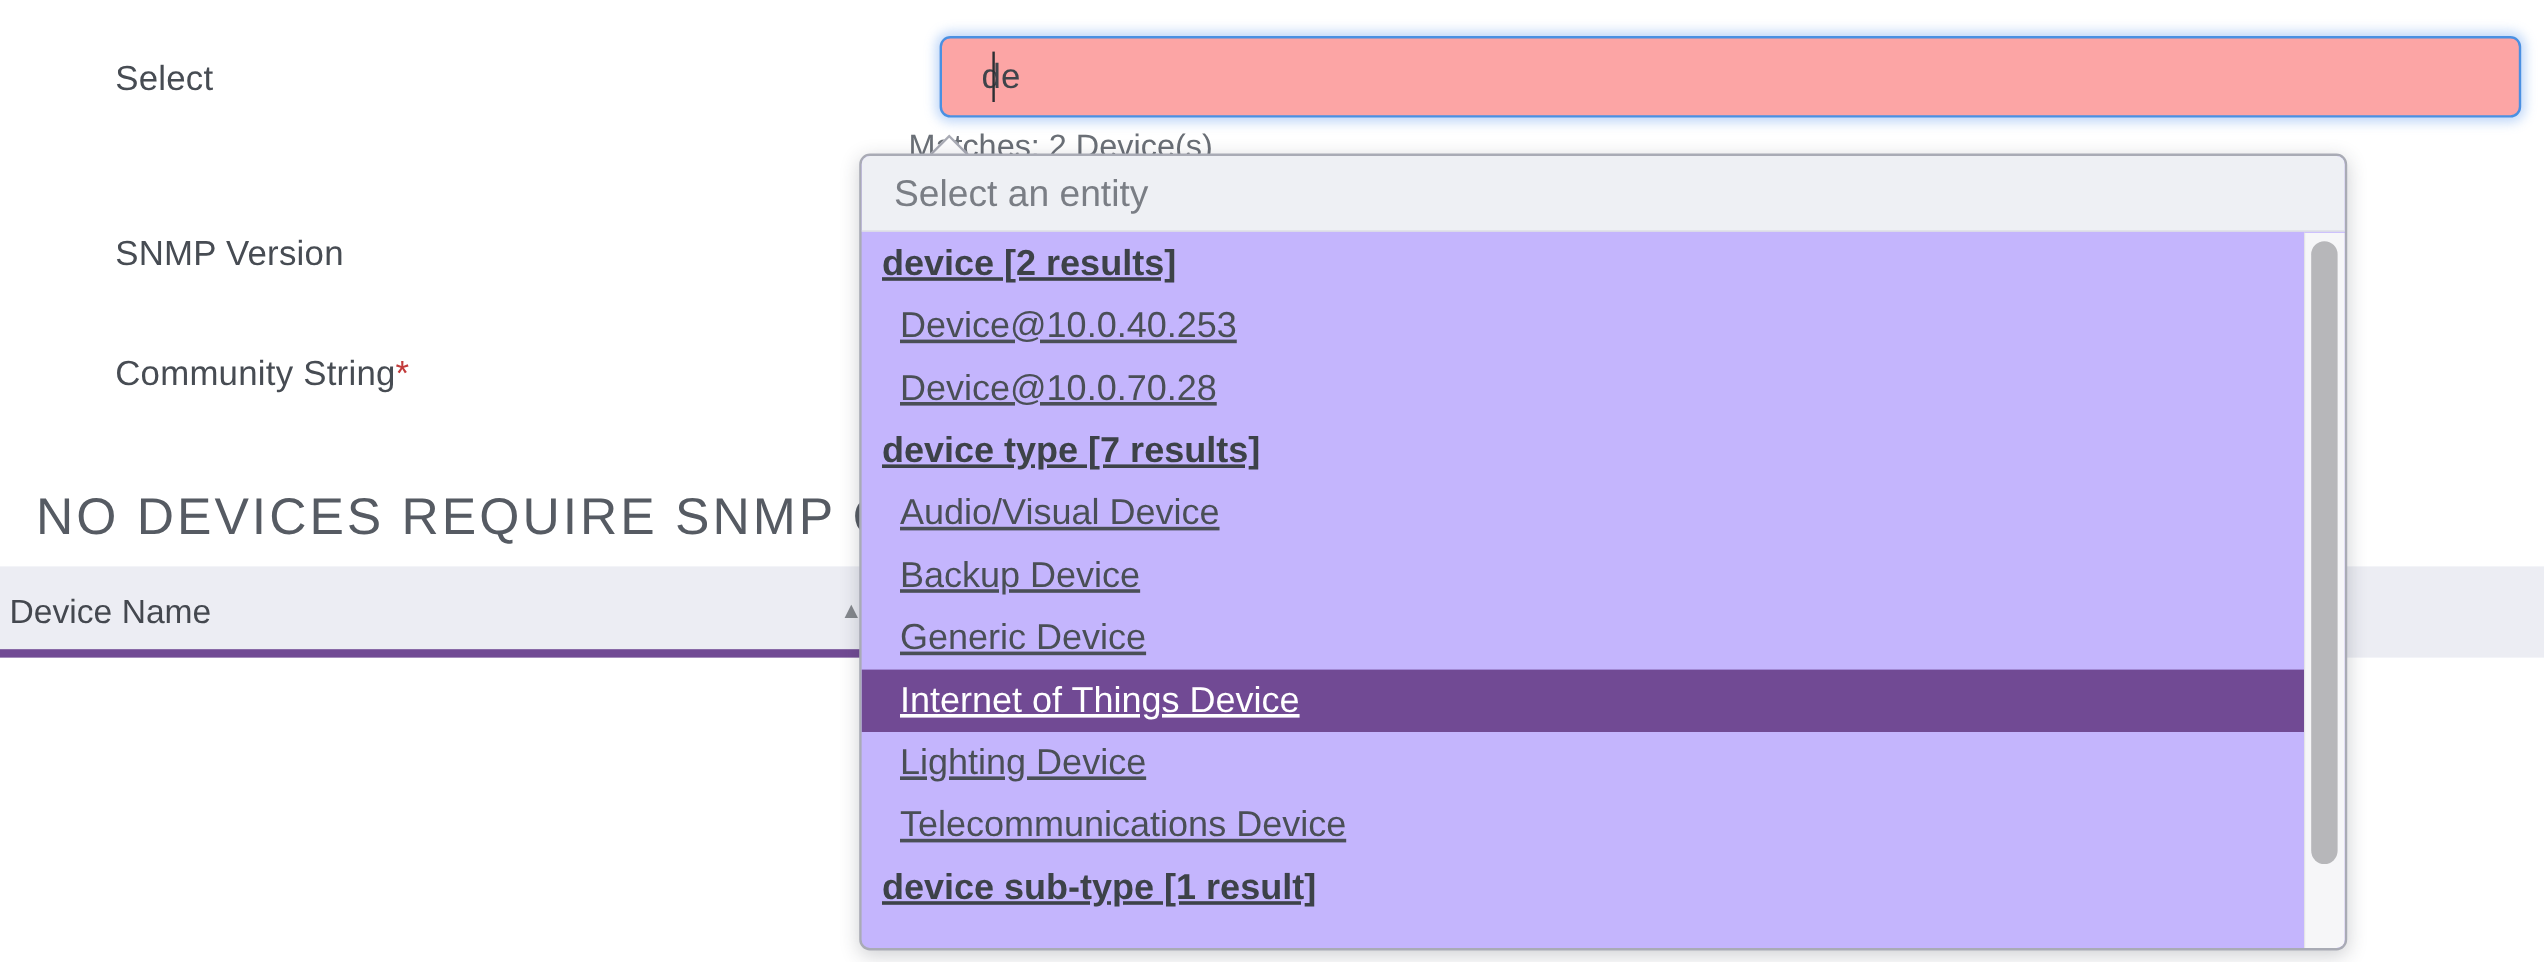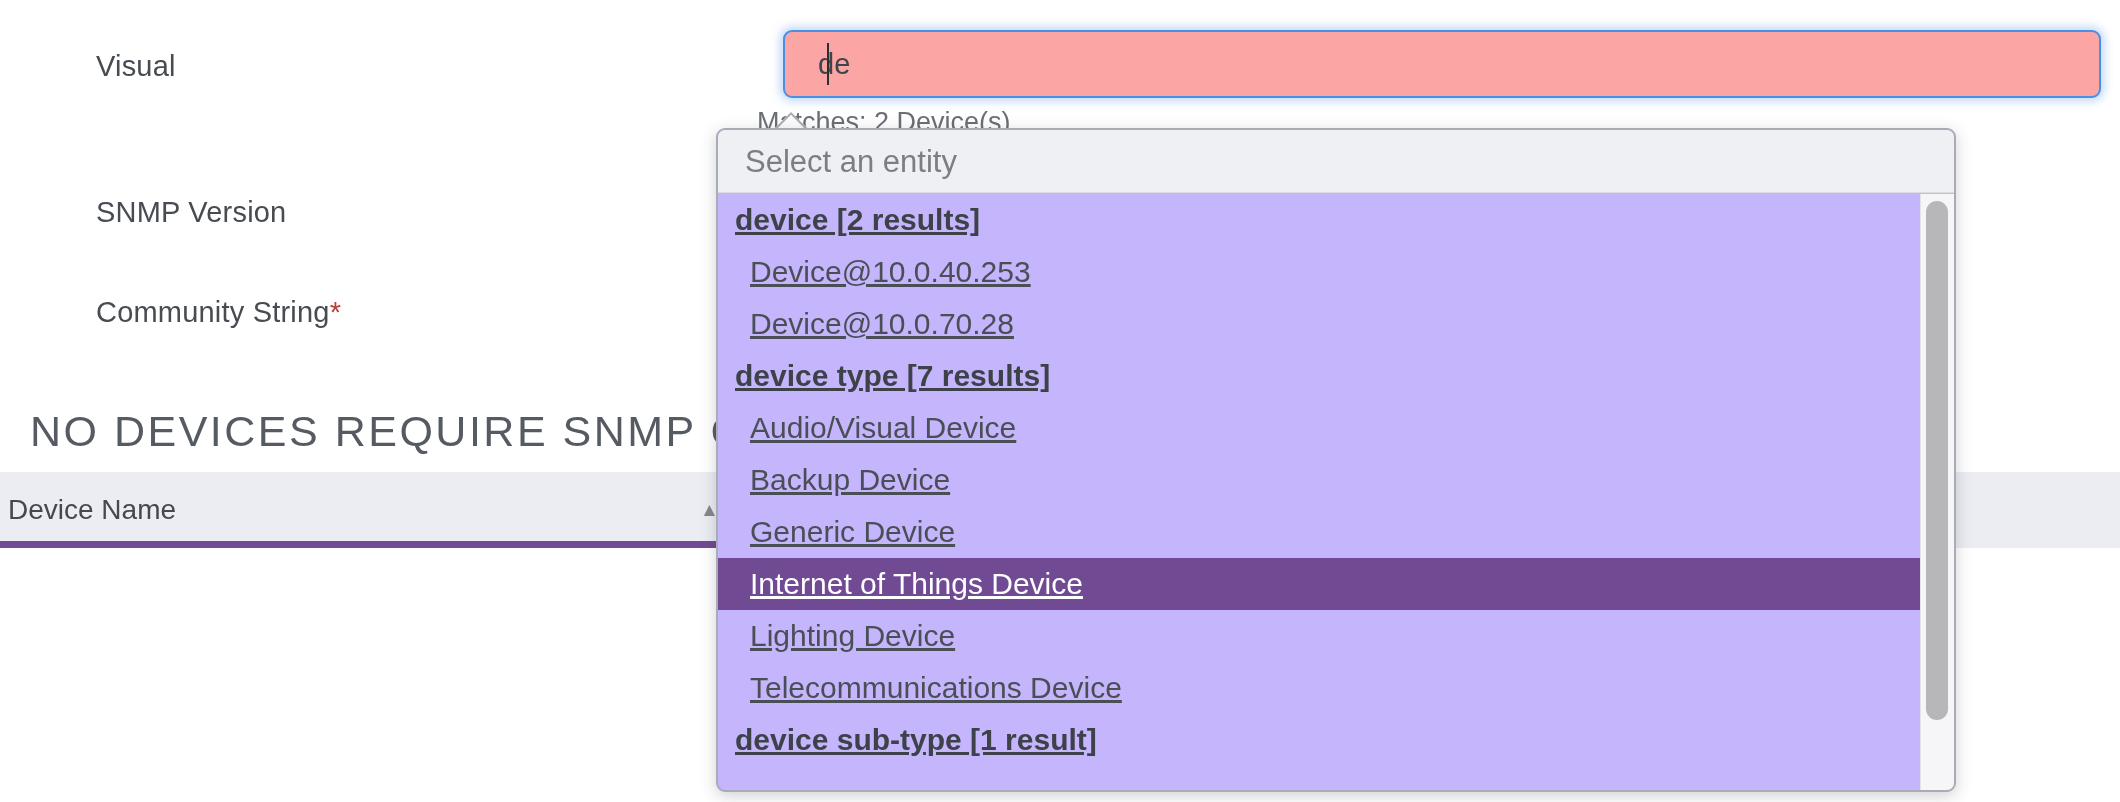--- a/index.html
+++ b/index.html
@@ -97,21 +97,21 @@
     background: #f6f6f8; border-left: 1px solid #e3e3e7; z-index: 7;
   }
   .dd-scroll-thumb {
     position: absolute; left: 5px; top: 7px; width: 22px; height: 519px;
     background: #b7b7ba; border-radius: 11px;
   }
 </style>
 </head>
 <body>
 
-<div class="field-label" id="label-devices">Visual</div>
+<div class="field-label" id="label-devices">Select</div>
 
 <div class="field-label" id="label-snmp">SNMP Version</div>
 
 <div class="field-label" id="label-community">
   <span>Community String</span><span class="required-star">*</span>
 </div>
 
 <div class="empty-heading">NO DEVICES REQUIRE SNMP CREDENTIA</div>
 
 <div class="table-header-band">

